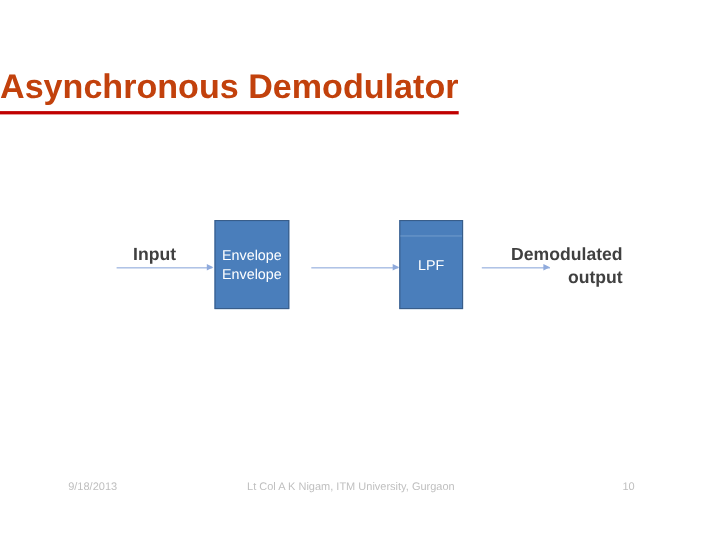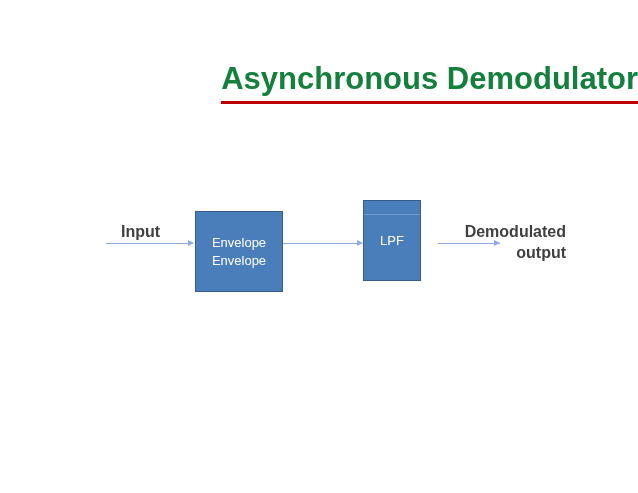--- a/index.html
+++ b/index.html
@@ -17,24 +17,24 @@
     background: #ffffff;
     overflow: hidden;
   }
 
   
   #slide-title {
     position: absolute;
     left: 0;
     top: 60px;
     width: 638px;
-    text-align: right;
+    text-align: left;
     font-size: 31px;
     font-weight: bold;
-    color: #15803d;
+    color: #c2410c;
     letter-spacing: 0px;
     line-height: 38px;
     white-space: nowrap;
   }
   #slide-title .title-text {
     display: inline-block;
     border-bottom: 3px solid #C00000;
     padding-bottom: 3px;
   }
 
@@ -48,23 +48,22 @@
     display: flex;
     align-items: center;
     justify-content: center;
     text-align: center;
     font-size: 13px;
     line-height: 18px;
   }
   #block-envelope {
     left: 195px;
     top: 200px;
-    width: 88px;
+    width: 68px;
     height: 81px;
-    margin-top: 11px;
   }
   #block-lpf {
     left: 363px;
     top: 200px;
     width: 58px;
     height: 81px;
   }
   #block-lpf .inner-rule {
     position: absolute;
     left: 0;
@@ -178,14 +177,19 @@
   </div>
 
   <div class="conn-line" id="conn-output-line"></div>
   <div class="conn-head" id="conn-output-head"></div>
 
   <div class="diagram-label" id="label-output">
     <span>Demodulated</span><br>
     <span>output</span>
   </div>
 
+  <div id="footer">
+    <span id="footer-date">9/18/2013</span>
+    <span id="footer-center">Lt Col A K Nigam, ITM University, Gurgaon</span>
+    <span id="footer-page">10</span>
+  </div>
 
 </div>
 
 </body></html>

